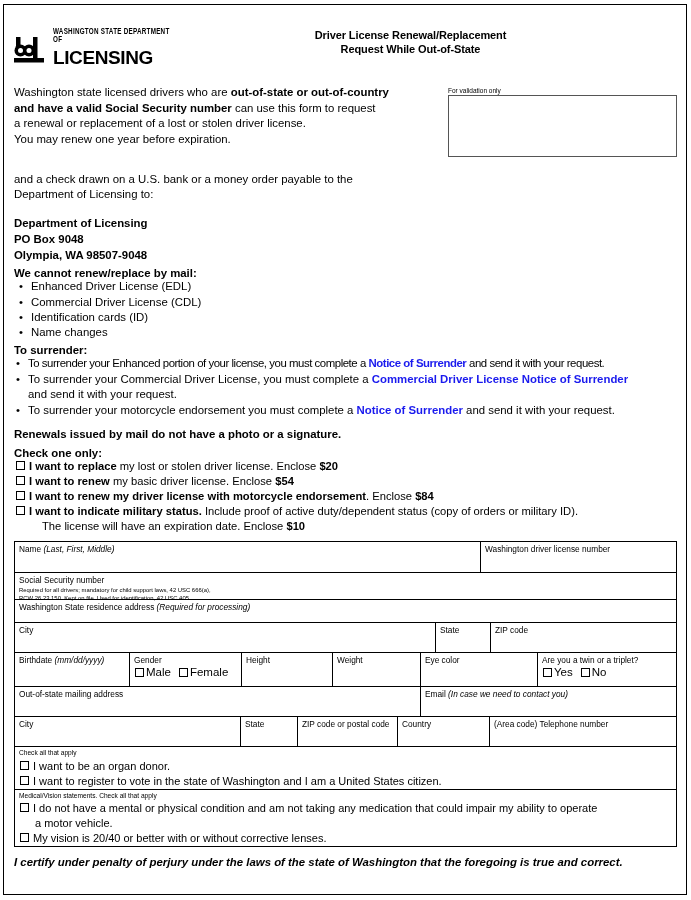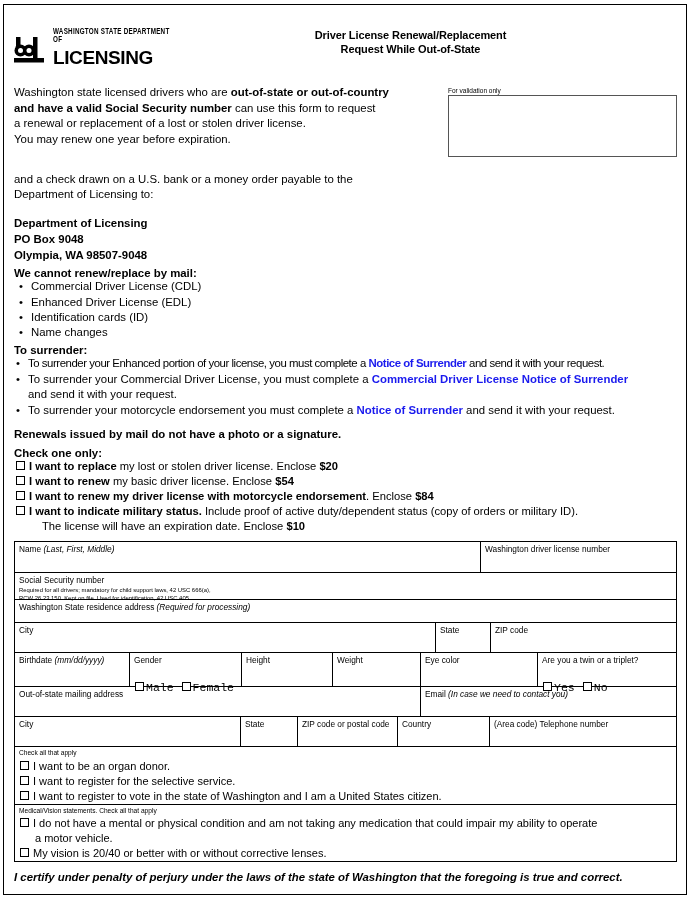--- a/index.html
+++ b/index.html
@@ -224,22 +224,22 @@
     display: block;
   }
   .h30 { height: 30px; }
   .h26 { height: 26px; }
   .h29 { height: 29px; }
   .h33 { height: 33px; }
   .h22 { height: 22px; }
 
   .gender-opts {
     display: flex;
-    margin-top: 16px;
-    font-family: Liberation Mono, monospace;
+    align-items: center;
+    margin-top: 1px;
   }
   .gender-opts .cbox { margin: 0 2px 0 1px; }
   .optlabel {
     font-size: 11.5px;
     margin-right: 7px;
     line-height: 1;
   }
 
   .stacklist {
     padding: 2px 0 0 4px;
@@ -311,22 +311,22 @@
     </div>
 
     <div class="addr-block">
       <div>Department of Licensing</div>
       <div>PO Box 9048</div>
       <div>Olympia, WA 98507-9048</div>
     </div>
 
     <div class="section-head">We cannot renew/replace by mail:</div>
     <ul class="bullets">
+      <li>Enhanced Driver License (EDL)</li>
       <li>Commercial Driver License (CDL)</li>
-      <li>Enhanced Driver License (EDL)</li>
       <li>Identification cards (ID)</li>
       <li>Name changes</li>
     </ul>
 
     <div class="section-head">To surrender:</div>
     <ul class="bullets surrender">
       <li><span class="nospace">To surrender your Enhanced portion of your license, you must complete a </span><span class="lnk nospace">Notice of Surrender</span><span class="nospace"> and send it with your request.</span></li>
       <li><span>To surrender your Commercial Driver License, you must complete a </span><span class="lnk">Commercial Driver License Notice of Surrender</span><br><span>and send it with your request.</span></li>
       <li><span>To surrender your motorcycle endorsement you must complete a </span><span class="lnk">Notice of Surrender</span><span> and send it with your request.</span></li>
     </ul>
@@ -452,24 +452,20 @@
         </div>
       </div>
 
       <div class="frow">
         <div class="fcell" style="flex:1 1 auto; padding:0;">
           <div class="stacklist">
             <div class="mini-head">Check all that apply</div>
             <div class="cl-line">
               <span class="cbox"></span>
               <span>I want to be an organ donor.</span>
-            </div>
-            <div class="cl-line">
-              <span class="cbox"></span>
-              <span>I want to register for the selective service.</span>
             </div>
             <div class="cl-line">
               <span class="cbox"></span>
               <span>I want to register to vote in the state of Washington and I am a United States citizen.</span>
             </div>
           </div>
         </div>
       </div>
 
       <div class="frow">

